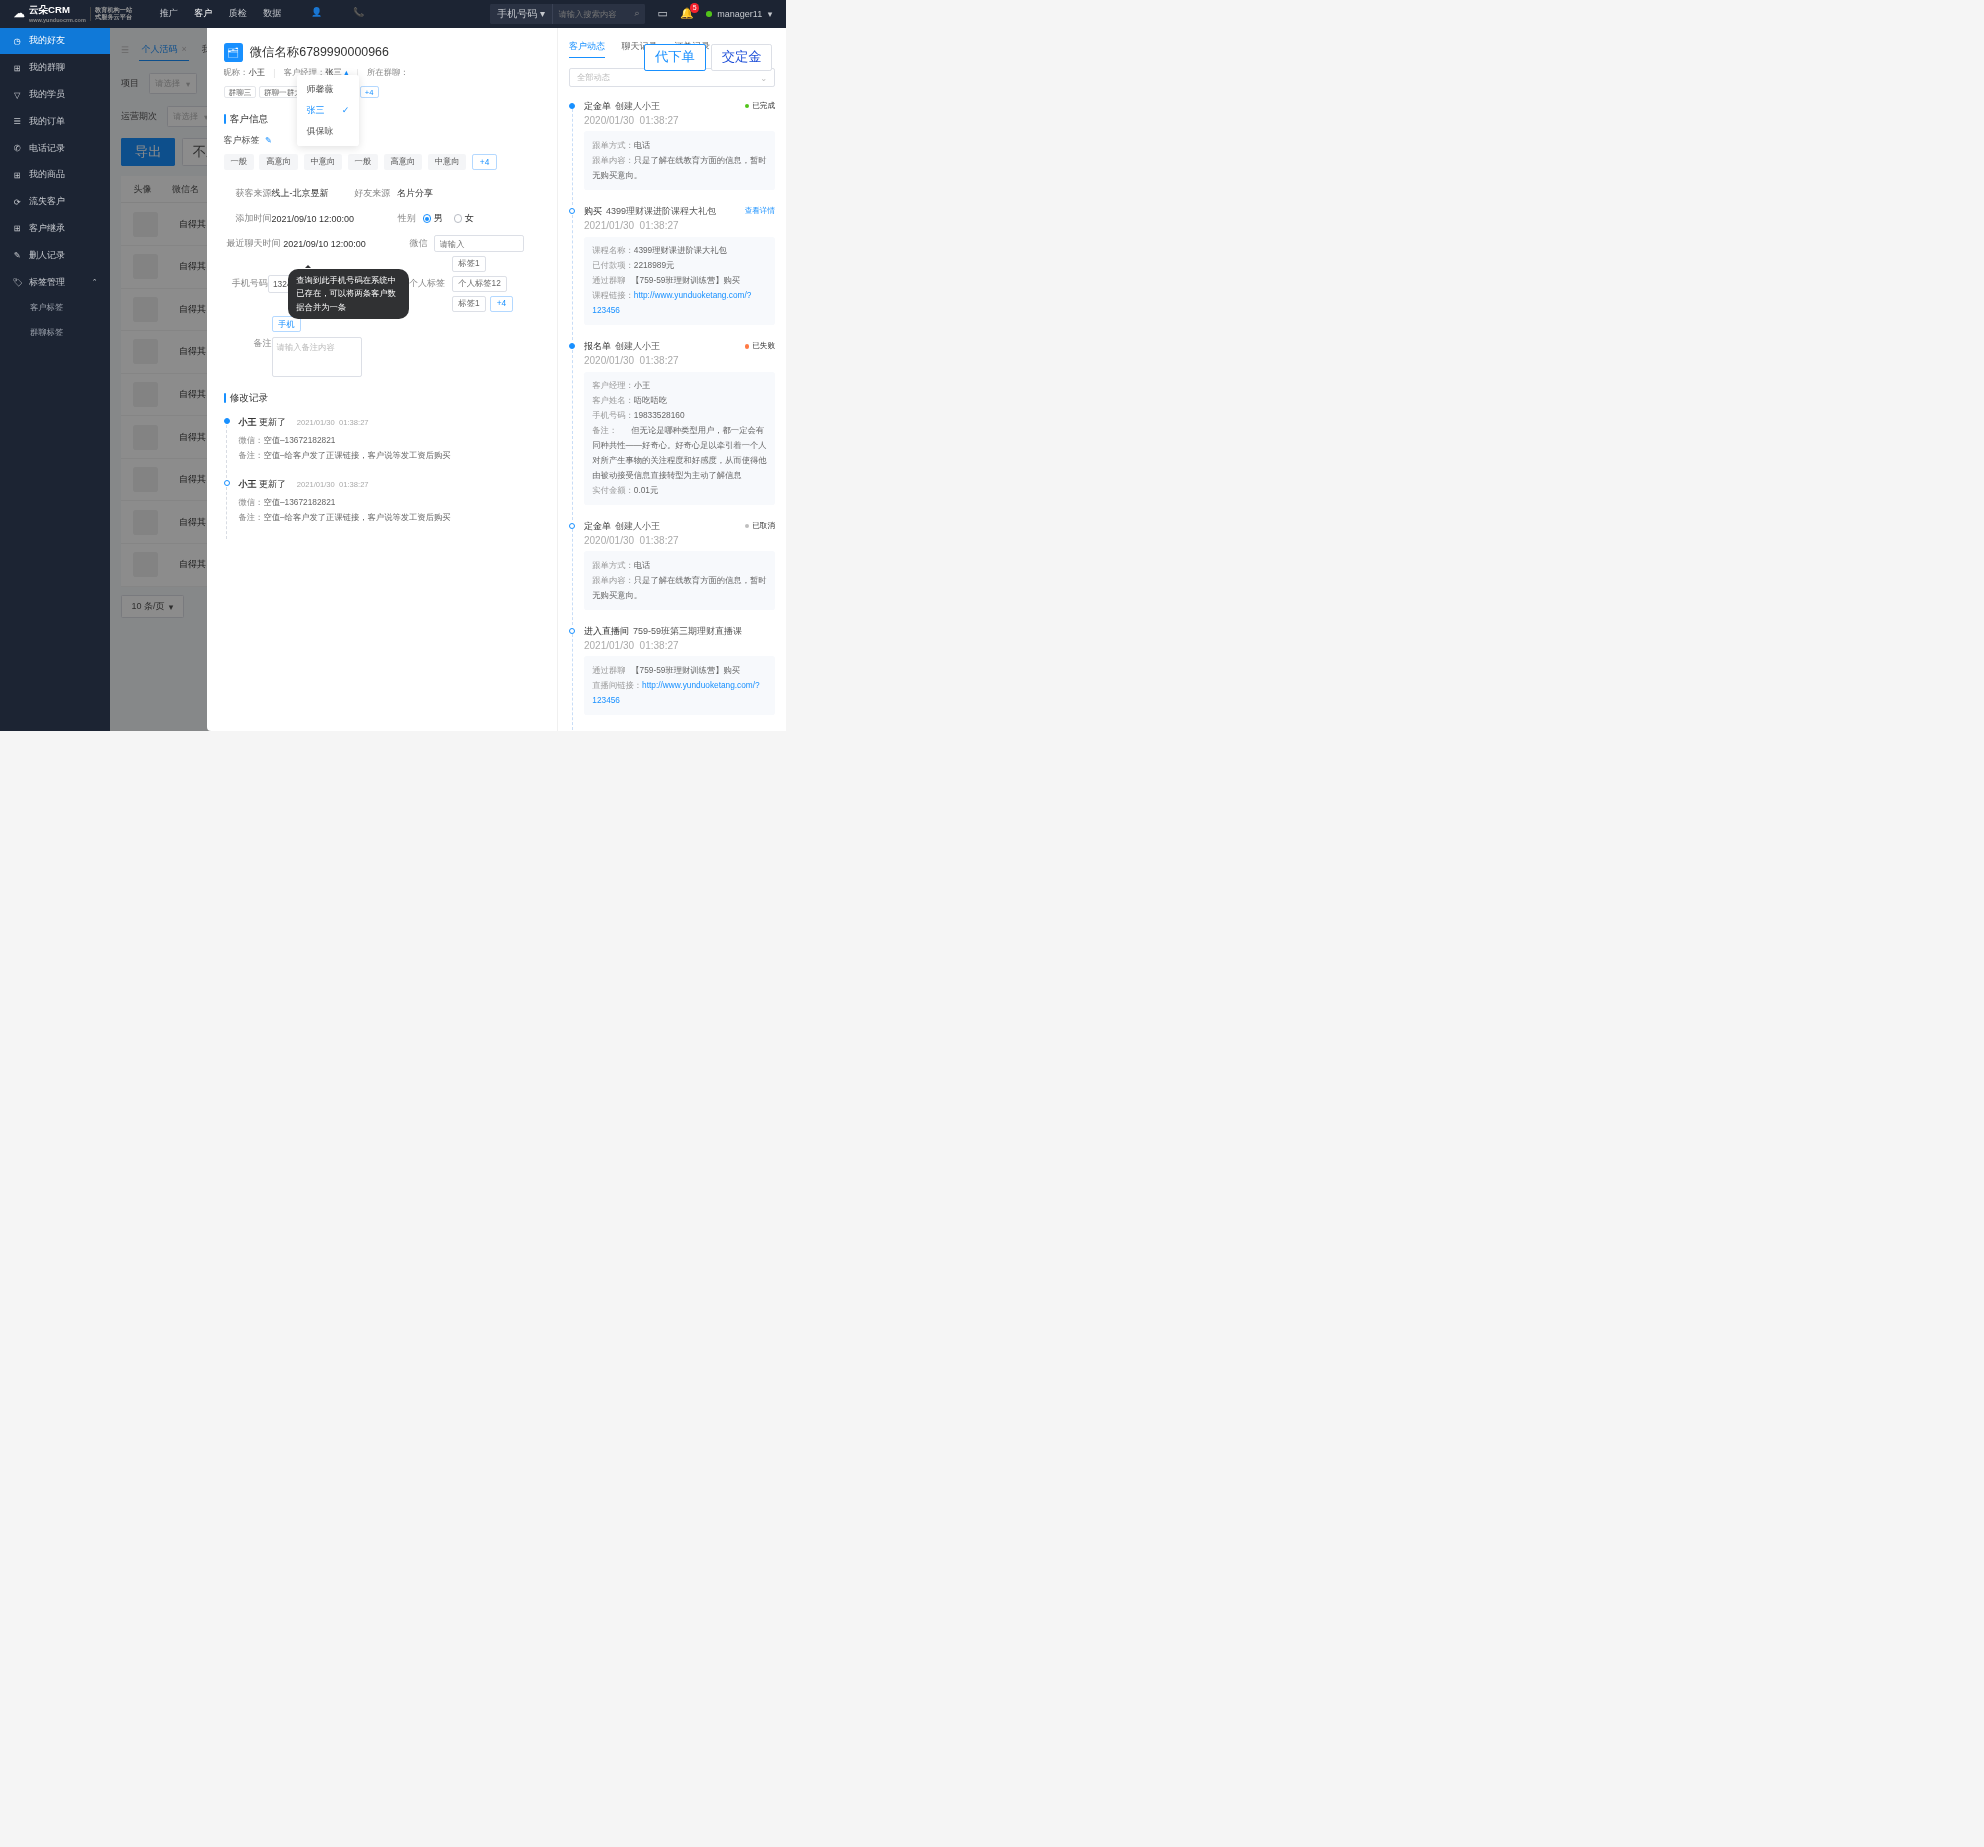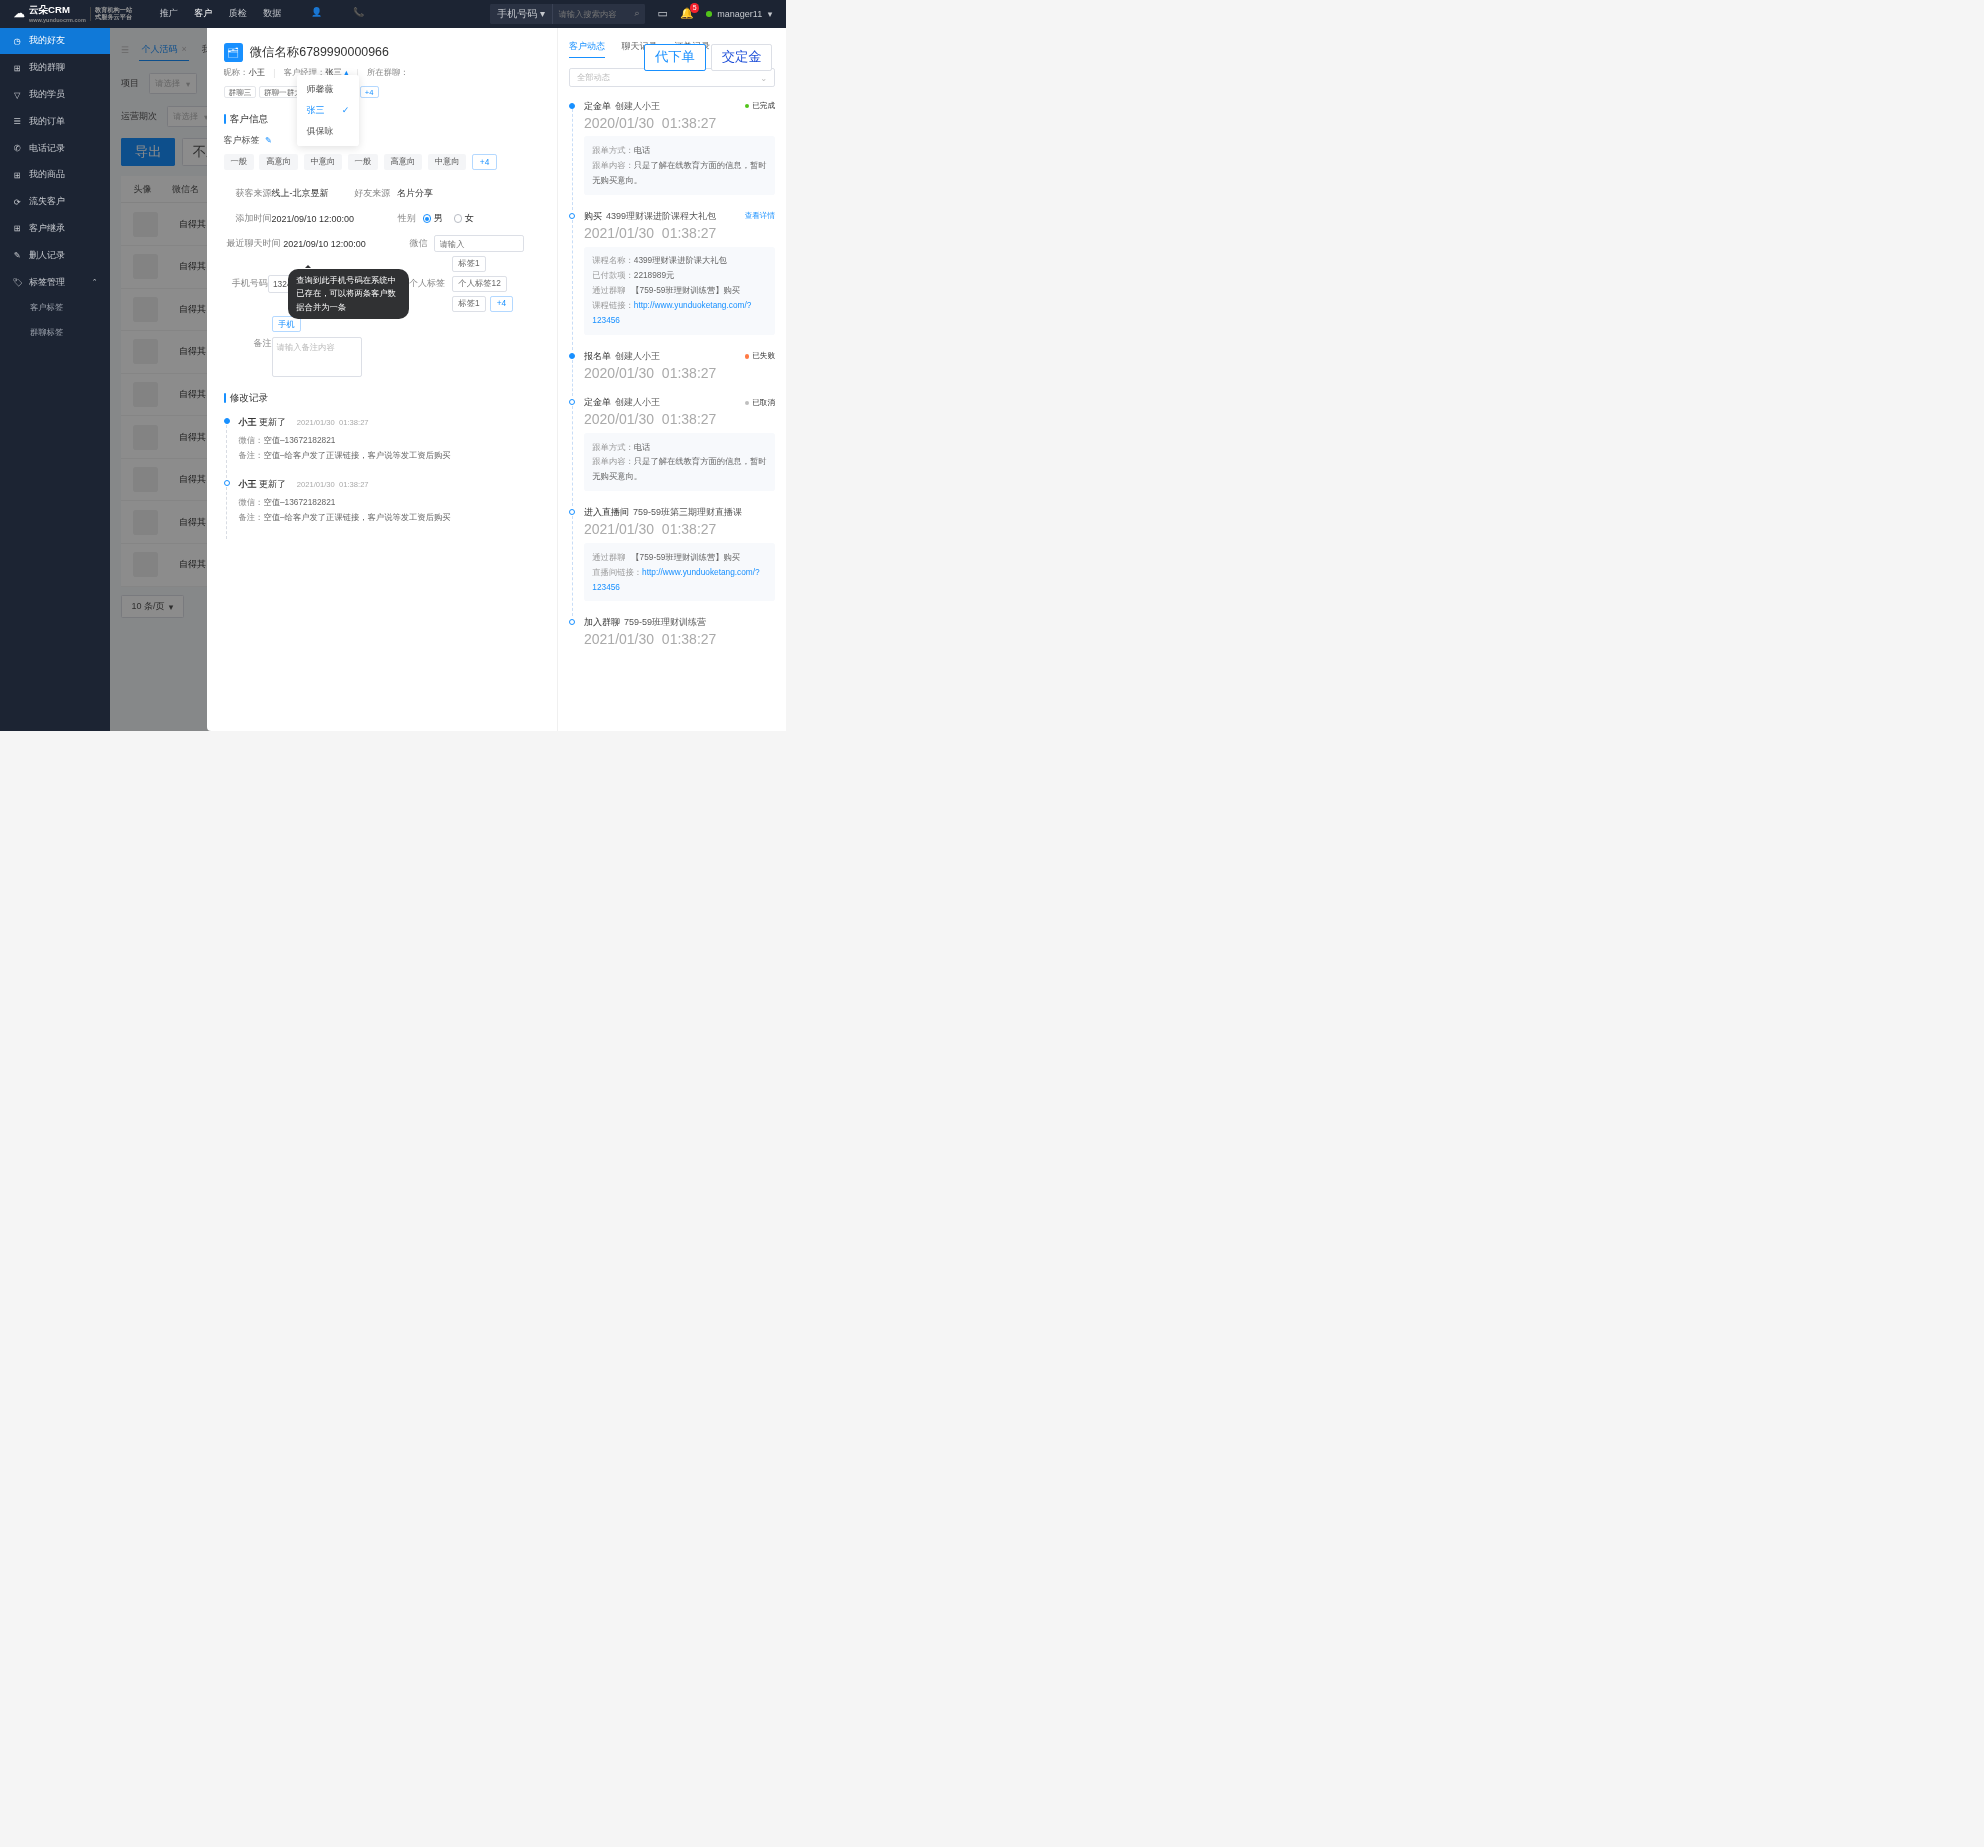--- a/index.html
+++ b/index.html
@@ -105,21 +105,21 @@
 .select-full { border:0.7px solid #dcdfe6; border-radius:2.1px; padding:3.4px 6.9px; color:#bbb; font-size:8.3px; display:flex; justify-content:space-between; align-items:center; margin-bottom:12.4px; }
 .timeline { position:relative; }
 .tl-item { position:relative; padding-left:15px; padding-bottom:15px; }
 .tl-item::before { content:''; position:absolute; left:2.8px; top:9.6px; bottom:0; border-left:0.7px dashed #c8ddf7; }
 .tl-item:last-child::before { display:none; }
 .tl-dot { position:absolute; left:0; top:2.8px; width:6.2px; height:6.2px; border:0.7px solid #1890ff; border-radius:50%; background:#fff; }
 .tl-dot.solid { background:#1890ff; }
 .tl-head { display:flex; align-items:center; gap:4.1px; font-size:9px; font-weight:500; }
 .status-pill { margin-left:auto; font-size:7.6px; display:flex; align-items:center; gap:2.8px; }
 .status-pill .d { width:4.1px; height:4.1px; border-radius:50%; display:inline-block; }
-.tl-time { font-size:14px; color:#aaa; margin-top:2.1px; }
+.tl-time { font-size:10px; color:#aaa; margin-top:2.1px; }
 .tl-card { background:#f7f9fc; border-radius:2.8px; padding:6.9px 8.3px; margin-top:5.5px; font-size:8.3px; color:#666; line-height:1.8; }
 .tl-card a { color:#1890ff; text-decoration:none; }
 .tl-card .row span:first-child { color:#999; display:inline-block; min-width:39px; }
 .view-link { color:#1890ff; font-size:7.6px; cursor:pointer; }
 
 
 .mh-item { position:relative; padding-left:15px; padding-bottom:15px; }
 .mh-item::before { content:''; position:absolute; left:2.8px; top:9.6px; bottom:0; border-left:0.7px dashed #d8dce3; }
 .mh-dot { position:absolute; left:0; top:2.1px; width:6.2px; height:6.2px; border-radius:50%; border:0.7px solid #1890ff; background:#fff; }
 .mh-dot.solid { background:#1890ff; }
@@ -453,20 +453,27 @@
             </div>
           </div>
           <div class="tl-item">
             <span class="tl-dot solid"></span>
             <div class="tl-head">
               <span>报名单</span> 
               <span style="color:#555;font-weight:400">创建人小王</span>
               <span class="status-pill"><span class="d" style="background:#ff7a45"></span>已失败</span>
             </div>
             <div class="tl-time">2020/01/30&nbsp;&nbsp;01:38:27</div>
+            <div class="tl-card">
+              <div class="row"><span>客户经理：</span>小王</div>
+              <div class="row"><span>客户姓名：</span>唔吃唔吃</div>
+              <div class="row"><span>手机号码：</span>19833528160</div>
+              <div class="row"><span>备注：</span>但无论是哪种类型用户，都一定会有同种共性——好奇心。好奇心足以牵引着一个人对所产生事物的关注程度和好感度，从而使得他由被动接受信息直接转型为主动了解信息</div>
+              <div class="row"><span>实付金额：</span>0.01元</div>
+            </div>
           </div>
           <div class="tl-item">
             <span class="tl-dot "></span>
             <div class="tl-head">
               <span>定金单</span> 
               <span style="color:#555;font-weight:400">创建人小王</span>
               <span class="status-pill"><span class="d" style="background:#bfbfbf"></span>已取消</span>
             </div>
             <div class="tl-time">2020/01/30&nbsp;&nbsp;01:38:27</div>
             <div class="tl-card">

